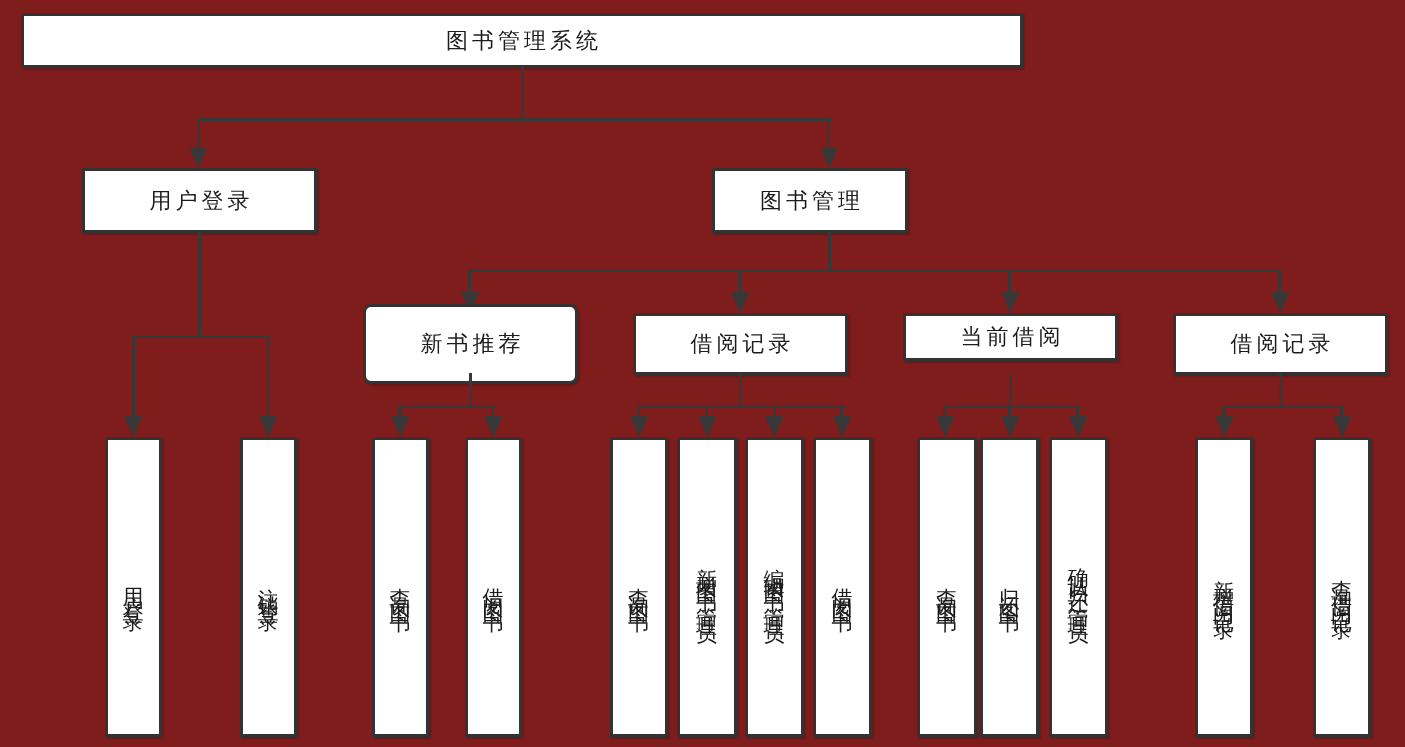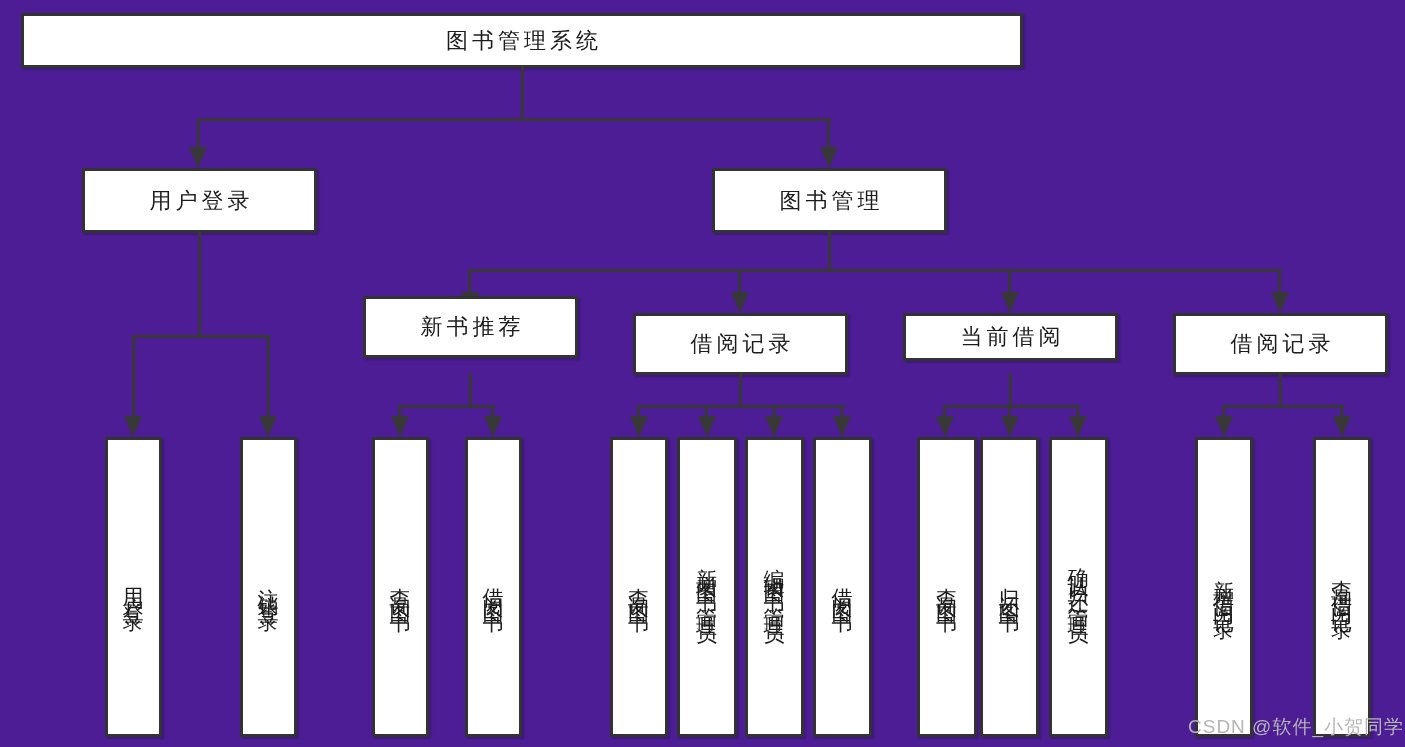--- a/index.html
+++ b/index.html
@@ -1,17 +1,17 @@
 <!DOCTYPE html>
 <html><head>
 <meta charset="utf-8">
 <style>
   html,body{margin:0;padding:0;background:#fff;}
   .stage{
-    position:relative;width:1405px;height:747px;background:#4c1d95;
+    position:relative;width:1405px;height:747px;background:#7f1d1d;
     font-family:"Liberation Sans","DejaVu Sans",sans-serif;
     overflow:hidden;color:#1c1c1c;
   }
   .box{
     position:absolute;box-sizing:border-box;background:#ffffff;
     border:3px solid #333333;
     box-shadow:2px 2px 2px rgba(0,0,0,0.18);
     display:flex;align-items:center;justify-content:center;
   }
   .hlabel{
@@ -47,21 +47,21 @@
   <div class="ln" style="left:521px;top:66px;width:3px;height:55px;"></div>
   <div class="ln" style="left:197px;top:118px;width:634px;height:3px;"></div>
   <div class="ln" style="left:197px;top:118px;width:3px;height:32px;"></div>
   <div class="ar" style="left:189px;top:147px;"></div>
   <div class="ln" style="left:827px;top:118px;width:3px;height:32px;"></div>
   <div class="ar" style="left:820px;top:147px;"></div>
 
   <div class="box" style="left:82px;top:168px;width:235px;height:65px;">
     <span class="hlabel">用户登录</span>
   </div>
-  <div class="box" style="left:712px;top:168px;width:235px;height:65px;">
+  <div class="box" style="left:712px;top:168px;width:196px;height:65px;">
     <span class="hlabel">图书管理</span>
   </div>
 
   <div class="ln" style="left:198px;top:231px;width:3px;height:106px;"></div>
   <div class="ln" style="left:132px;top:335px;width:138px;height:3px;"></div>
   <div class="ln" style="left:132px;top:335px;width:3px;height:83px;"></div>
   <div class="ar" style="left:124px;top:416px;"></div>
   <div class="ln" style="left:267px;top:335px;width:3px;height:83px;"></div>
   <div class="ar" style="left:259px;top:416px;"></div>
 
@@ -69,21 +69,21 @@
   <div class="ln" style="left:468px;top:269px;width:814px;height:3px;"></div>
   <div class="ln" style="left:468px;top:269px;width:3px;height:25px;"></div>
   <div class="ar" style="left:461px;top:292px;"></div>
   <div class="ln" style="left:738px;top:269px;width:3px;height:25px;"></div>
   <div class="ar" style="left:731px;top:292px;"></div>
   <div class="ln" style="left:1008px;top:269px;width:3px;height:25px;"></div>
   <div class="ar" style="left:1001px;top:292px;"></div>
   <div class="ln" style="left:1278px;top:269px;width:3px;height:25px;"></div>
   <div class="ar" style="left:1271px;top:292px;"></div>
 
-  <div class="box" style="left:363px;top:296px;width:215px;height:62px;">
+  <div class="box" style="left:363px;top:304px;width:215px;height:80px;border-radius:8px;">
     <span class="hlabel">新书推荐</span>
   </div>
   <div class="box" style="left:633px;top:313px;width:215px;height:62px;">
     <span class="hlabel">借阅记录</span>
   </div>
   <div class="box" style="left:903px;top:313px;width:215px;height:48px;">
     <span class="hlabel">当前借阅</span>
   </div>
   <div class="box" style="left:1173px;top:313px;width:215px;height:62px;">
     <span class="hlabel">借阅记录</span>
@@ -160,15 +160,14 @@
     <span class="vlabel">确认归还（管理员）</span>
   </div>
 
   <div class="box" style="left:1195px;top:437px;width:58px;height:300px;">
     <span class="vlabel">新增借阅记录</span>
   </div>
   <div class="box" style="left:1313px;top:437px;width:58px;height:300px;">
     <span class="vlabel">查询借阅记录</span>
   </div>
 
-  <div class="watermark">CSDN @软件_小贺同学</div>
 
 </div>
 
 </body></html>

